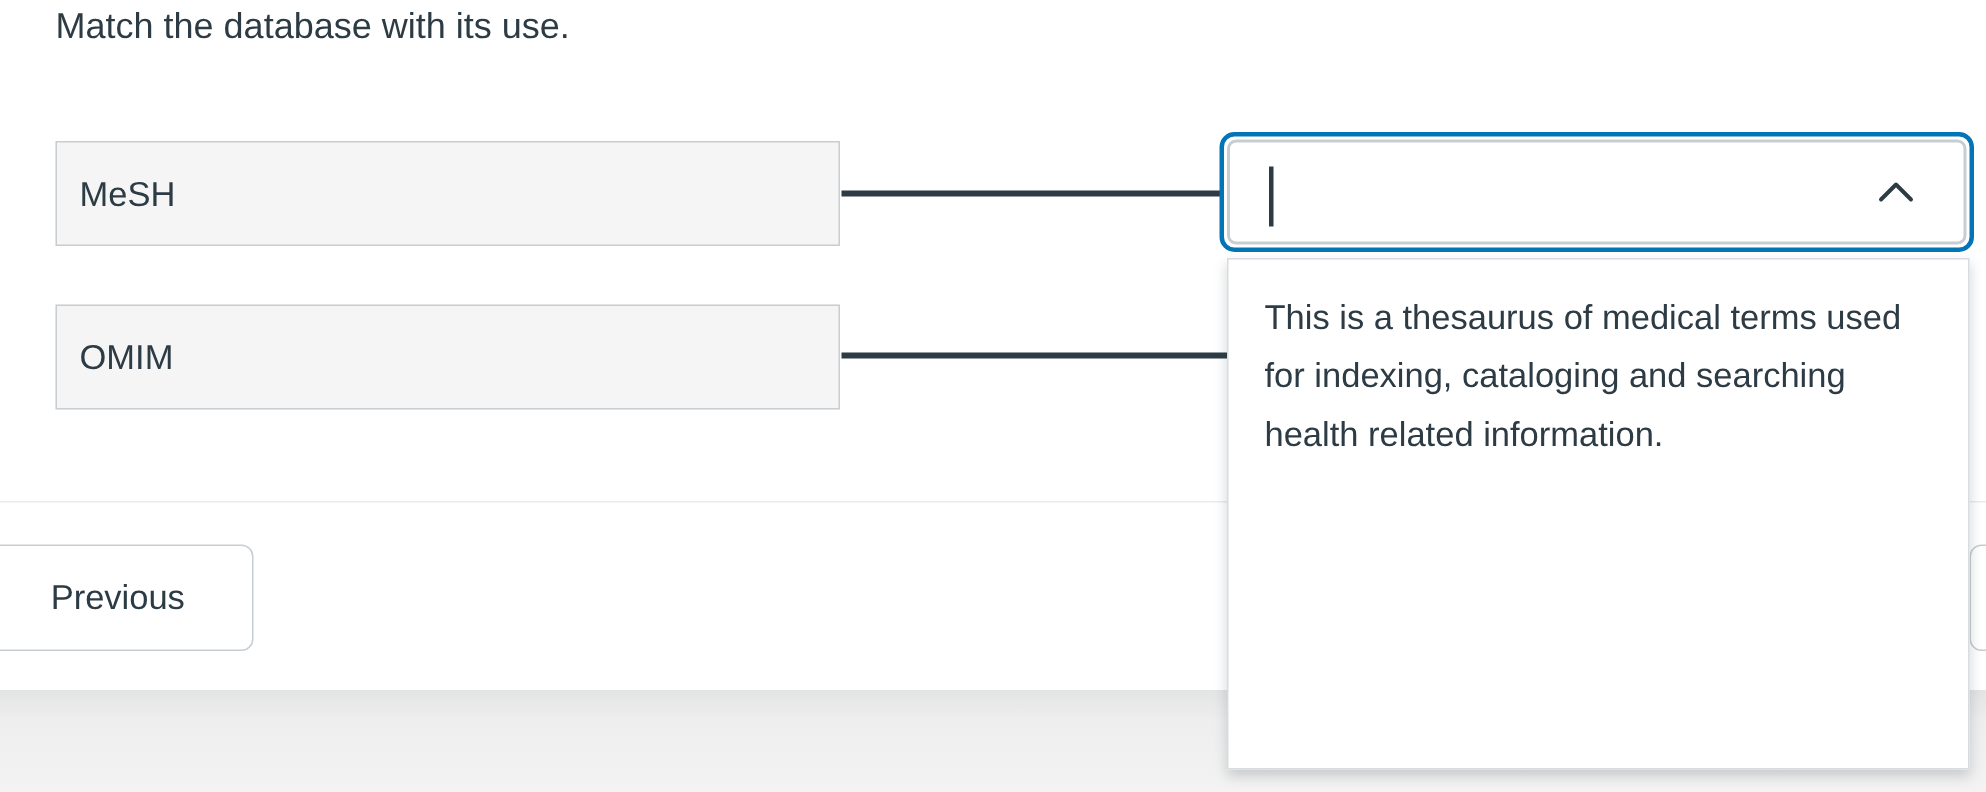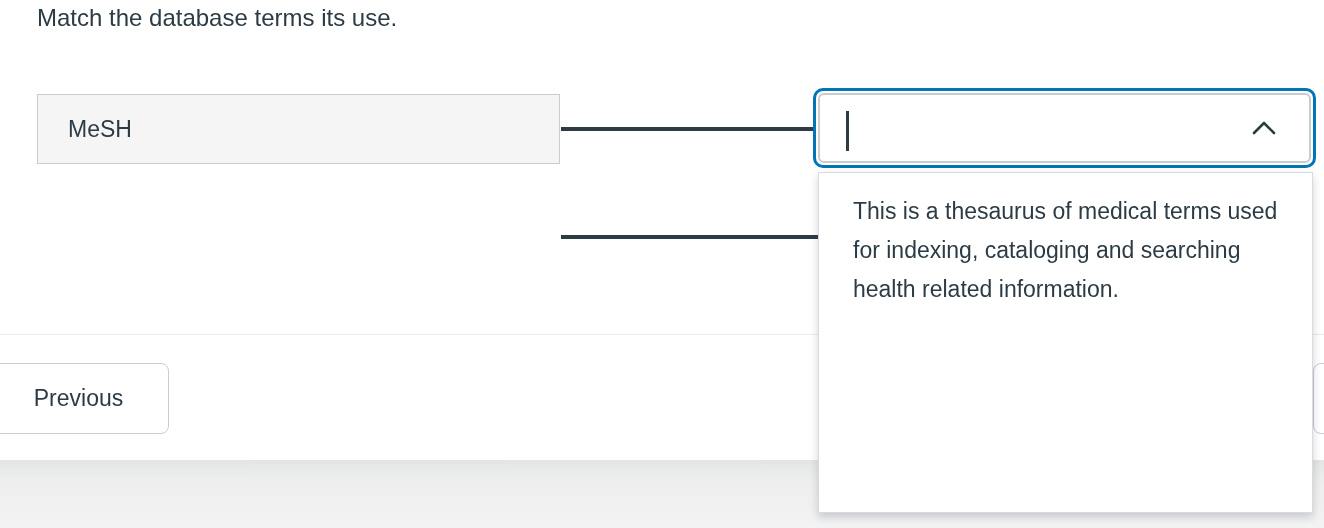--- a/index.html
+++ b/index.html
@@ -46,21 +46,21 @@
 
   .premise-box {
     position: absolute;
     left: 37px;
     width: 523px; height: 70px;
     box-sizing: border-box;
     background: #f5f5f5;
     border: 1px solid #c7cdd1;
     display: flex;
     align-items: center;
-    padding-left: 30px;
+    padding-left: 15px;
     font-size: 23px;
     color: #2D3B45;
     z-index: 2;
   }
   #premise-mesh { top: 94px; }
   #premise-omim { top: 203px; }
 
   .match-line {
     position: absolute;
     height: 4px;
@@ -118,21 +118,21 @@
 
   
   .dropdown-menu {
     position: absolute;
     left: 818px; top: 172px;
     width: 495px; height: 341px;
     box-sizing: border-box;
     background: #ffffff;
     border: 1px solid #d8dce0;
     box-shadow: 0 4px 8px rgba(45, 59, 69, 0.22);
-    padding: 9px 10px;
+    padding: 9px 0;
     z-index: 5;
     overflow: hidden;
   }
   .dropdown-option {
     padding: 10px 24px;
     font-size: 23px;
     line-height: 39px;
     color: #2D3B45;
     cursor: pointer;
   }
@@ -157,26 +157,29 @@
   #next-button { left: 1313px; width: 60px; z-index: 1; }
 </style>
 </head>
 <body>
 
 <div id="screen">
 
   <div class="footer-band"></div>
   <div class="divider"></div>
 
-  <div class="question-title">Match the database terms its use.</div>
+  <div class="question-title">Match the database with its use.</div>
 
   <div class="premise-box" id="premise-mesh">
     <span>MeSH</span>
   </div>
 
+  <div class="premise-box" id="premise-omim">
+    <span>OMIM</span>
+  </div>
 
   <div class="match-line" id="line-mesh"></div>
   <div class="match-line" id="line-omim"></div>
 
   <div class="combobox-ring">
     <div class="combobox-inner">
       <div class="text-caret"></div>
       <div class="combobox-value"></div>
       <div class="chevron-wrap">
         <svg width="24" height="14" viewBox="0 0 24 14">

